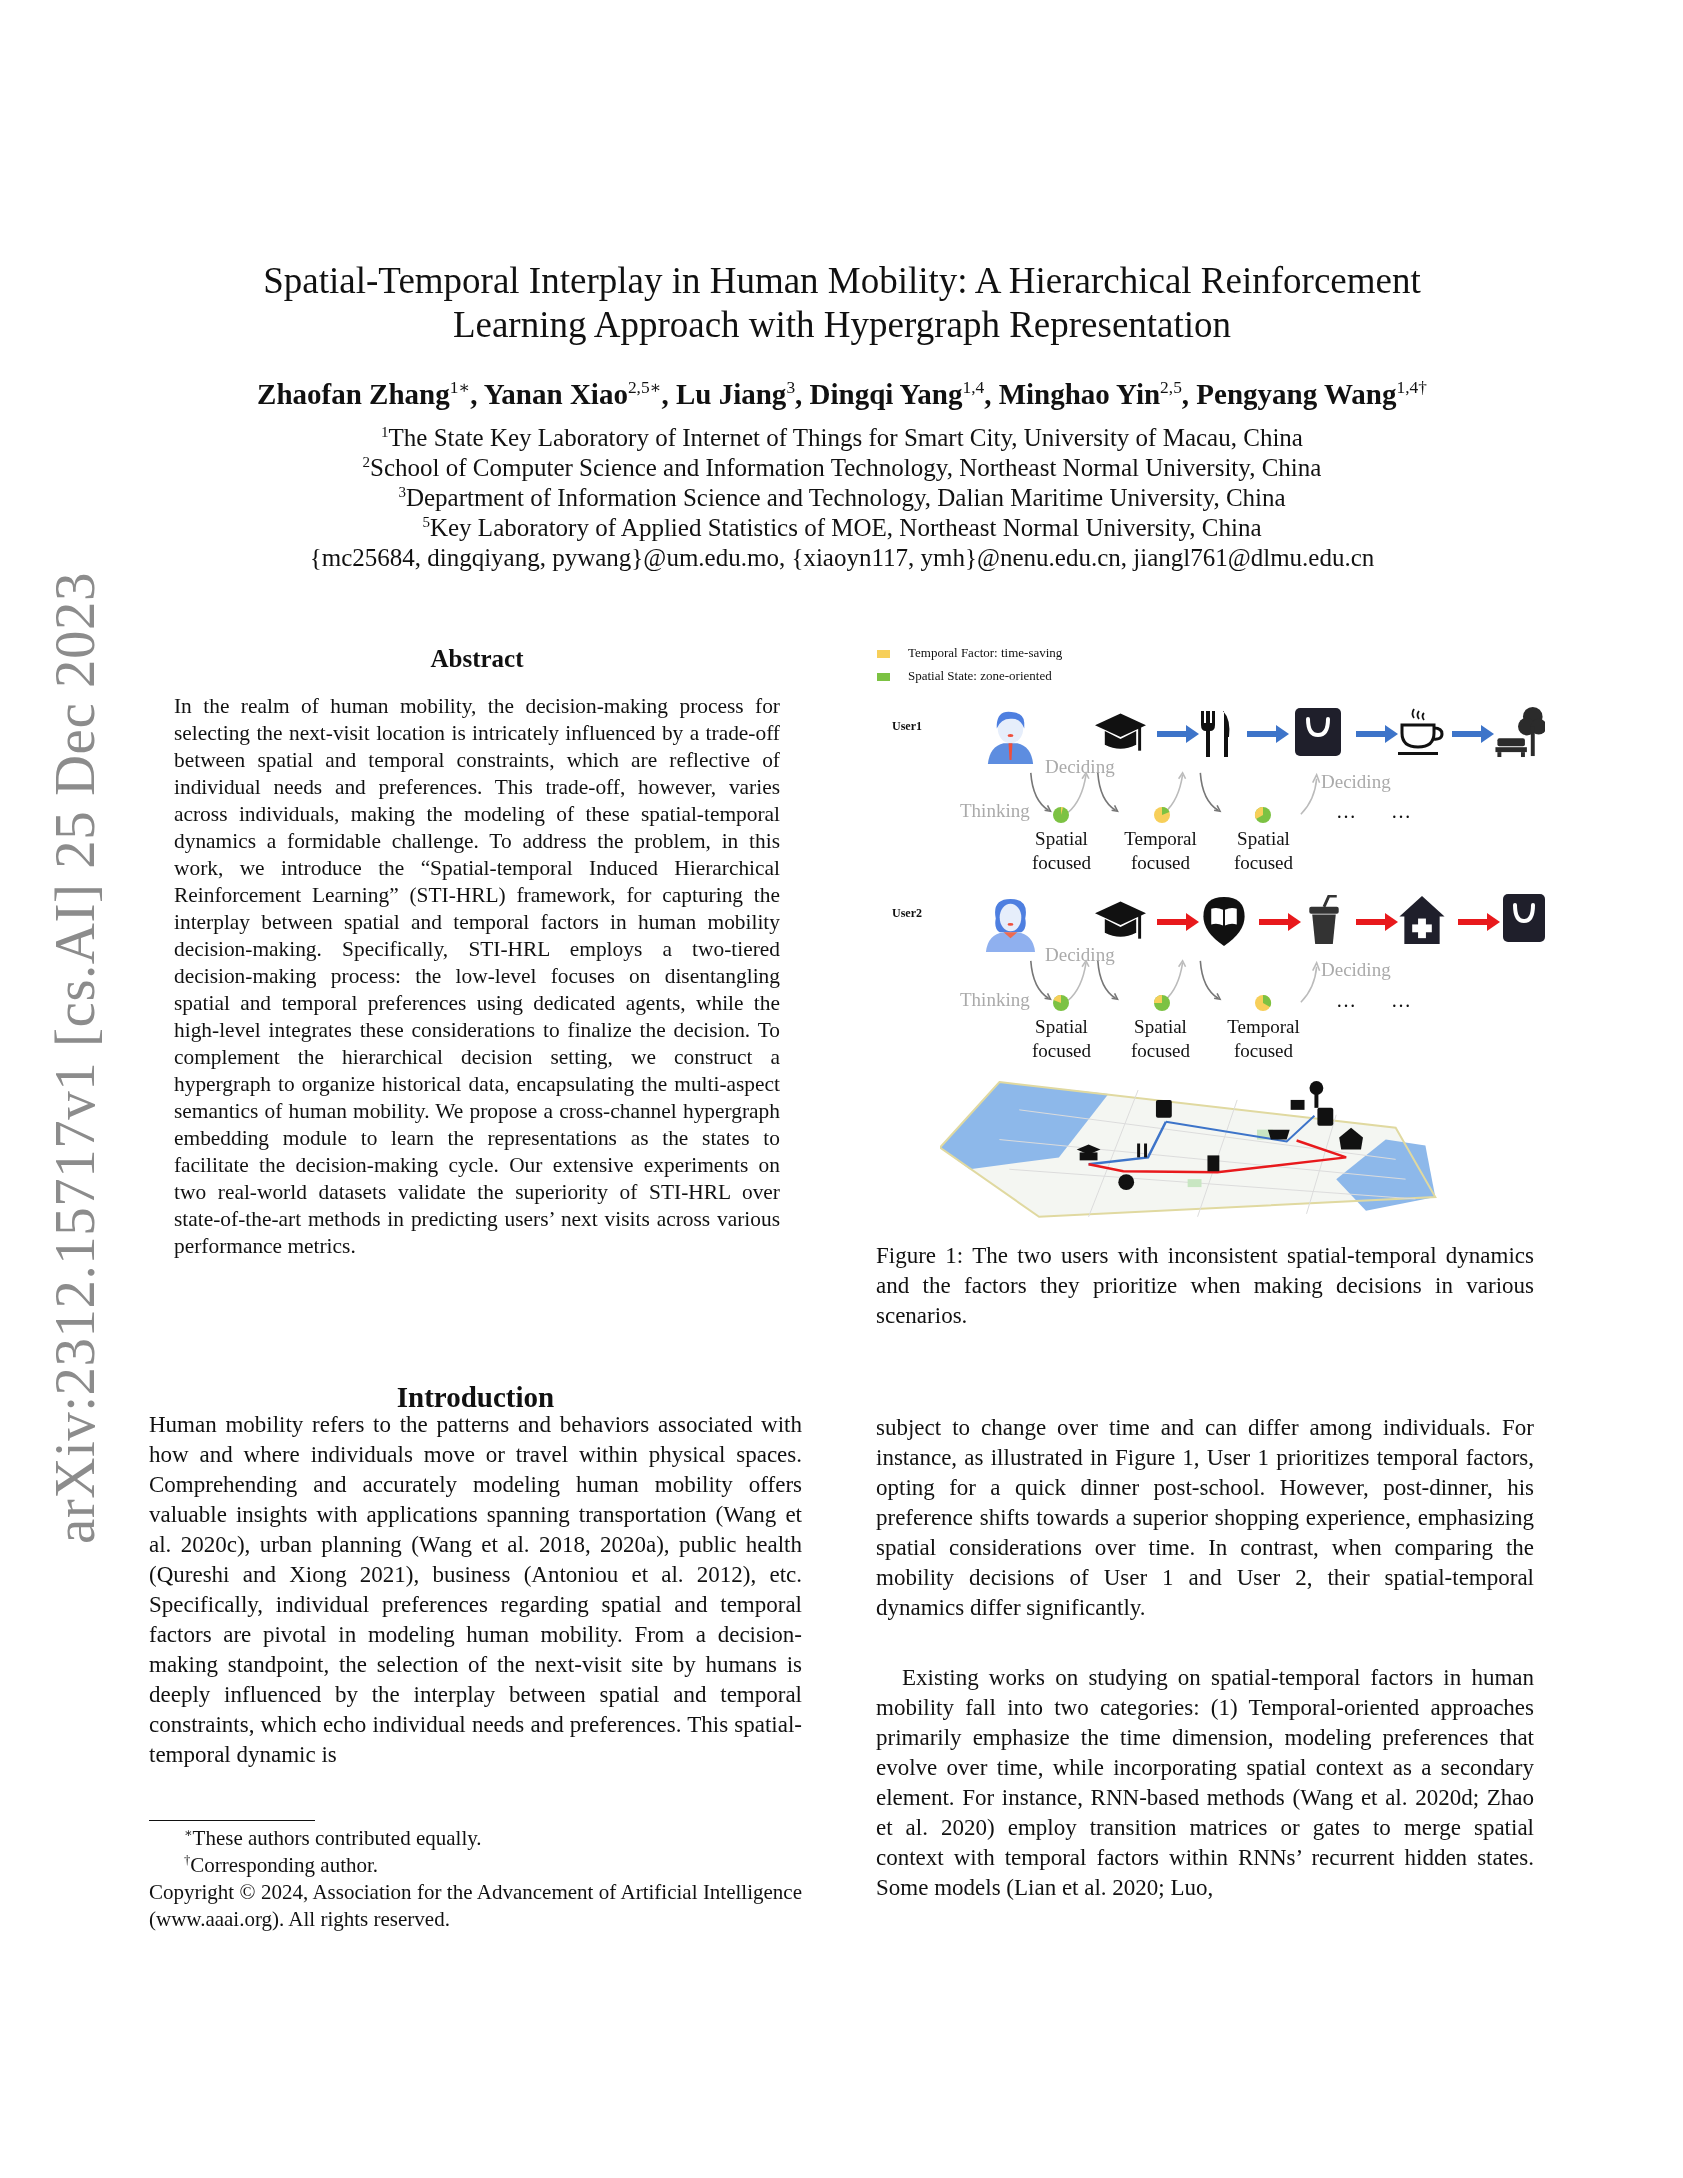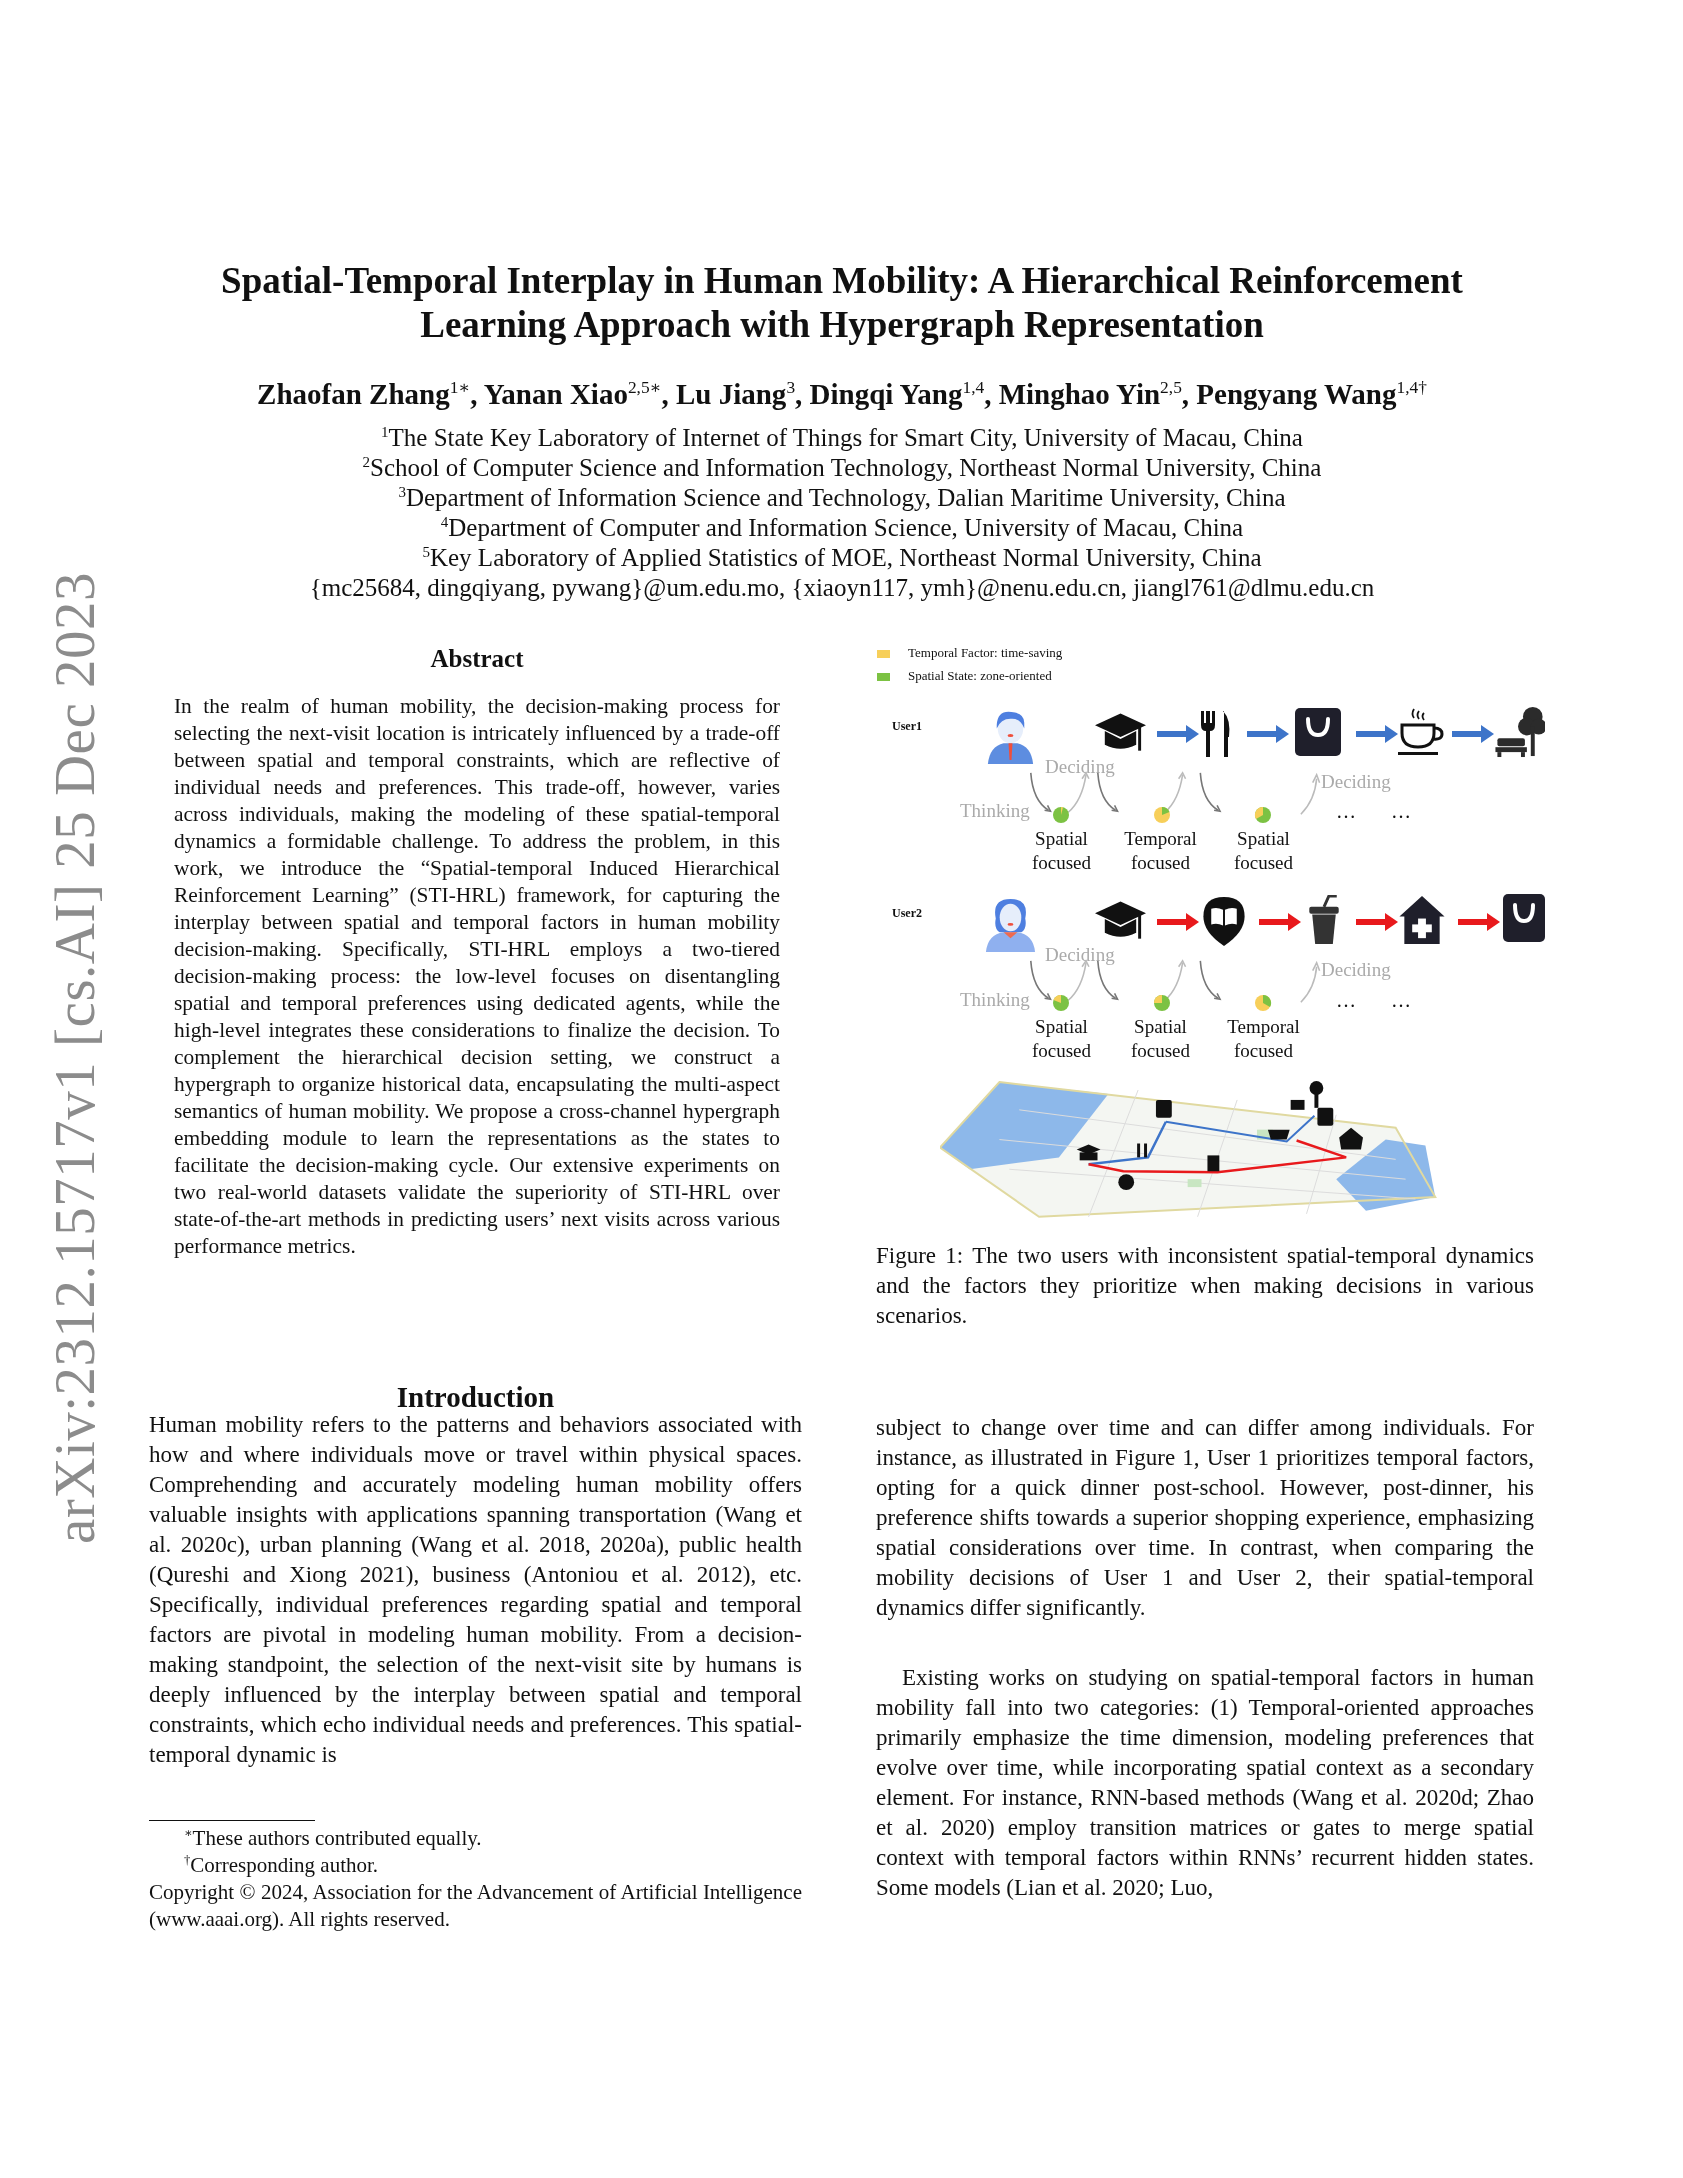--- a/index.html
+++ b/index.html
@@ -3,21 +3,21 @@
 <meta charset="utf-8">
 <style>
   html, body { margin: 0; padding: 0; background: #ffffff; }
   body { width: 1683px; height: 2178px; position: relative; overflow: hidden;
          font-family: "Liberation Serif", "DejaVu Serif", serif; color: #111; }
   .arxiv-stamp { position: absolute; left: 40px; top: 1544px; width: 980px; height: 69px;
          transform-origin: 0 0; transform: rotate(-90deg);
          font-family: "Liberation Serif", serif; font-size: 57px; color: #8c8c8c;
          white-space: nowrap; letter-spacing: 0.5px; line-height: 69px; }
   .title { position: absolute; left: 149px; top: 259px; width: 1386px; text-align: center;
-           font-weight: bold; font-size: 37px; line-height: 44px; }
+           font-weight: normal; font-size: 37px; line-height: 44px; }
   .authors { position: absolute; left: 149px; top: 376px; width: 1386px; text-align: center;
              font-weight: bold; font-size: 29px; line-height: 36px; }
   .authors sup, .affil sup, .footnote sup { font-size: 60%; font-weight: normal; vertical-align: super; line-height: 0; }
   .affils { position: absolute; left: 149px; top: 423px; width: 1386px; text-align: center;
             font-size: 25px; line-height: 30px; }
   .col-left { position: absolute; left: 149px; width: 653px; }
   .abs-head { top: 645px; text-align: center; font-weight: bold; font-size: 25px; }
   .abstract { position: absolute; left: 174px; top: 693px; width: 606px; font-size: 21.4px;
               line-height: 27px; text-align: justify; hyphens: manual; }
   .intro-head { top: 1369px; text-align: center; font-weight: bold; font-size: 29px; }
@@ -59,21 +59,20 @@
   <span><span>Lu Jiang</span><sup>3</sup></span>,
   <span><span>Dingqi Yang</span><sup>1,4</sup></span>,
   <span><span>Minghao Yin</span><sup>2,5</sup></span>,
   <span><span>Pengyang Wang</span><sup>1,4†</sup></span>
 </div>
 
 <div class="affils">
   <div class="affil"><sup>1</sup><span>The State Key Laboratory of Internet of Things for Smart City, University of Macau, China</span></div>
   <div class="affil"><sup>2</sup><span>School of Computer Science and Information Technology, Northeast Normal University, China</span></div>
   <div class="affil"><sup>3</sup><span>Department of Information Science and Technology, Dalian Maritime University, China</span></div>
-  <div class="affil"><sup>4</sup><span>Department of Computer and Information Science, University of Macau, China</span></div>
   <div class="affil"><sup>5</sup><span>Key Laboratory of Applied Statistics of MOE, Northeast Normal University, China</span></div>
   <div>{mc25684, dingqiyang, pywang}@um.edu.mo, {xiaoyn117, ymh}@nenu.edu.cn, jiangl761@dlmu.edu.cn</div>
 </div>
 
 <div class="col-left abs-head" style="position:absolute;left:174px;width:606px;">Abstract</div>
 <div class="abstract">In the realm of human mobility, the decision-making process for selecting the next-visit location is intricately influenced by a trade-off between spatial and temporal constraints, which are reflective of individual needs and preferences. This trade-off, however, varies across individuals, making the modeling of these spatial-temporal dynamics a formidable challenge. To address the problem, in this work, we introduce the “Spatial-temporal Induced Hierarchical Reinforcement Learning” (STI-HRL) framework, for capturing the interplay between spatial and temporal factors in human mobility decision-making. Specifically, STI-HRL employs a two-tiered decision-making process: the low-level focuses on disentangling spatial and temporal preferences using dedicated agents, while the high-level integrates these considerations to finalize the decision. To complement the hierarchical decision setting, we construct a hypergraph to organize historical data, encapsulating the multi-aspect semantics of human mobility. We propose a cross-channel hypergraph embedding module to learn the representations as the states to facilitate the decision-making cycle. Our extensive experiments on two real-world datasets validate the superiority of STI-HRL over state-of-the-art methods in predicting users’ next visits across various performance metrics.</div>
 
 <div class="figure">
 
   <div class="legend-row" style="top:0px;">

